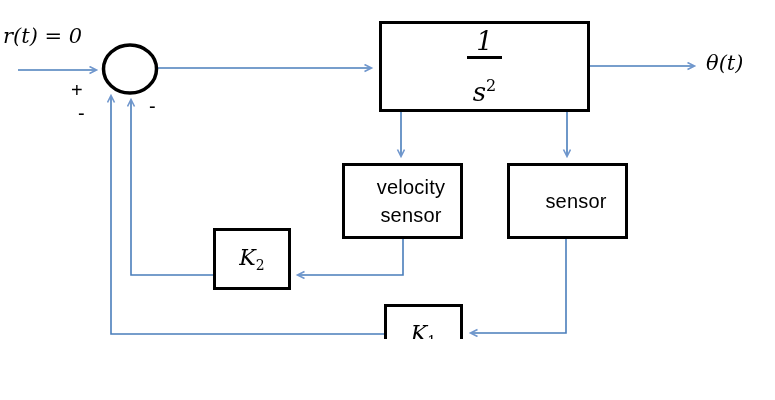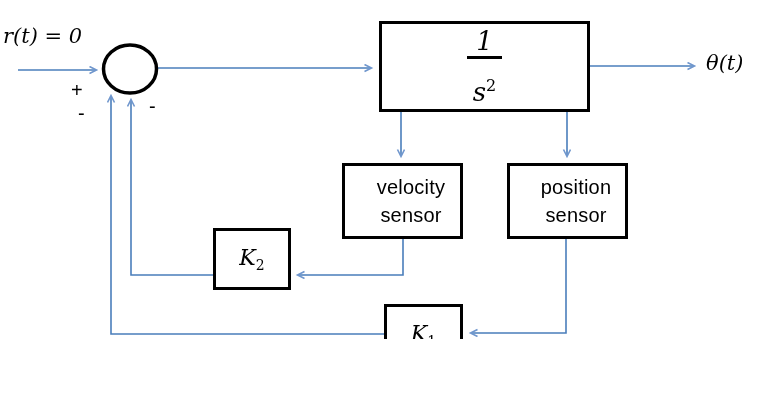--- a/index.html
+++ b/index.html
@@ -135,21 +135,20 @@
       <span class="den"><span>s</span><sup>2</sup></span>
     </div>
   </div>
 
   <div class="box sensor-box" style="left:342px; top:163px; width:121px; height:76px;">
     <span class="sensor-line">velocity</span>
     <span class="sensor-line">sensor</span>
   </div>
 
   <div class="box sensor-box" style="left:507px; top:163px; width:121px; height:76px;">
-    <span class="sensor-line">position</span>
     <span class="sensor-line">sensor</span>
   </div>
 
   <div class="box" style="left:213px; top:228px; width:78px; height:62px;">
     <span class="gain-label math"><span>K</span><sub>2</sub></span>
   </div>
 
   <div class="box" style="left:384px; top:304px; width:79px; height:62px;">
     <span class="gain-label math"><span>K</span><sub>1</sub></span>
   </div>

